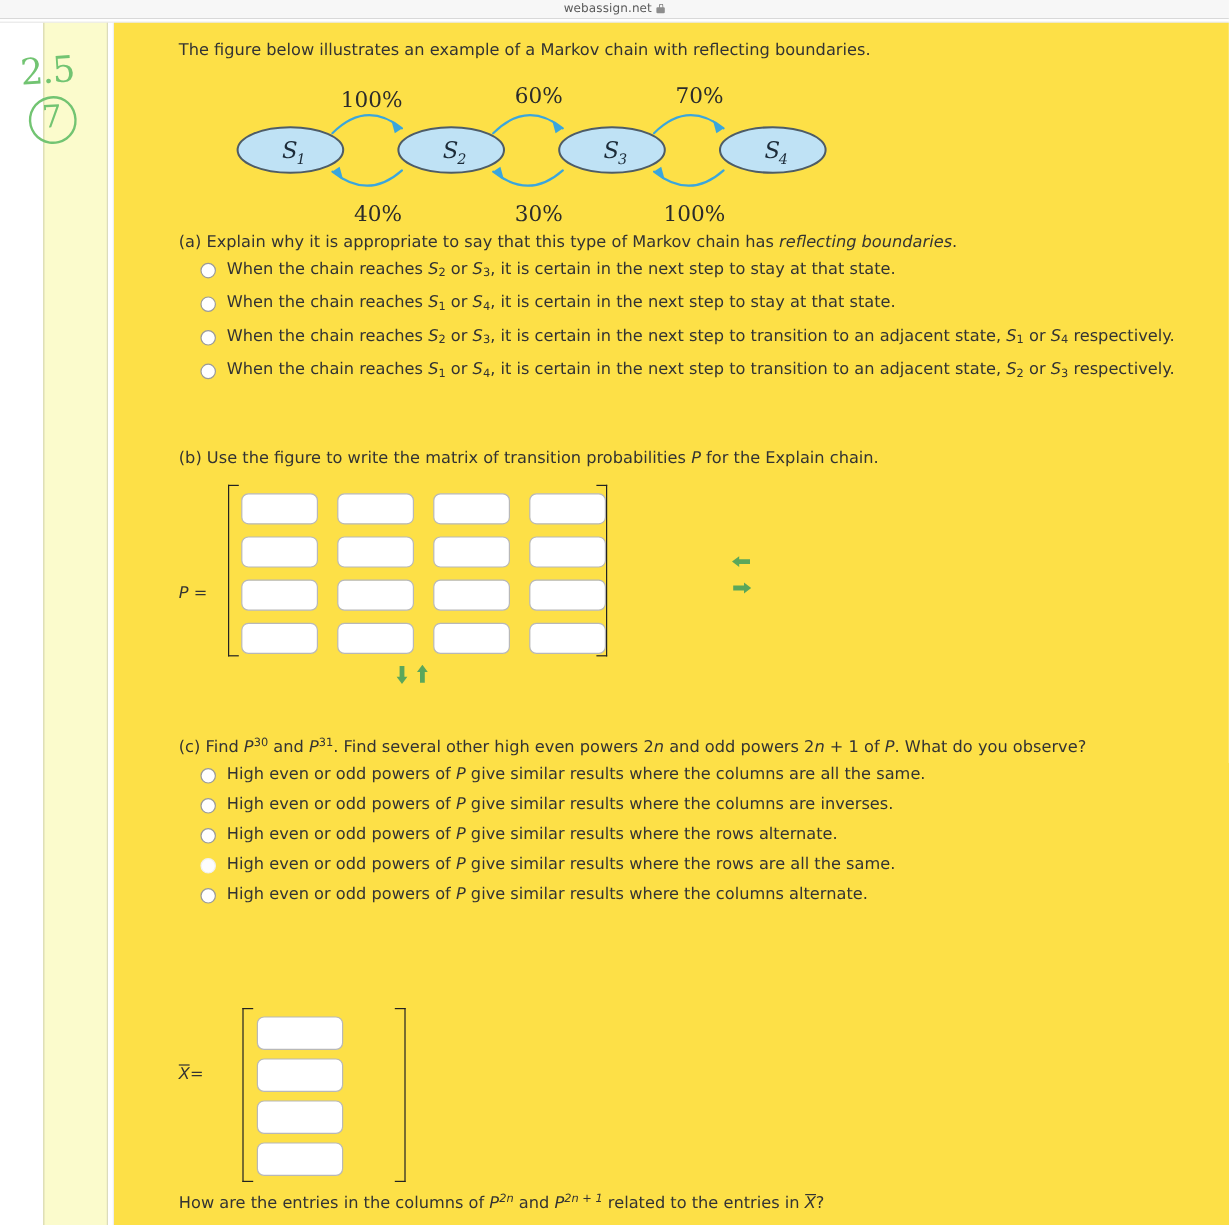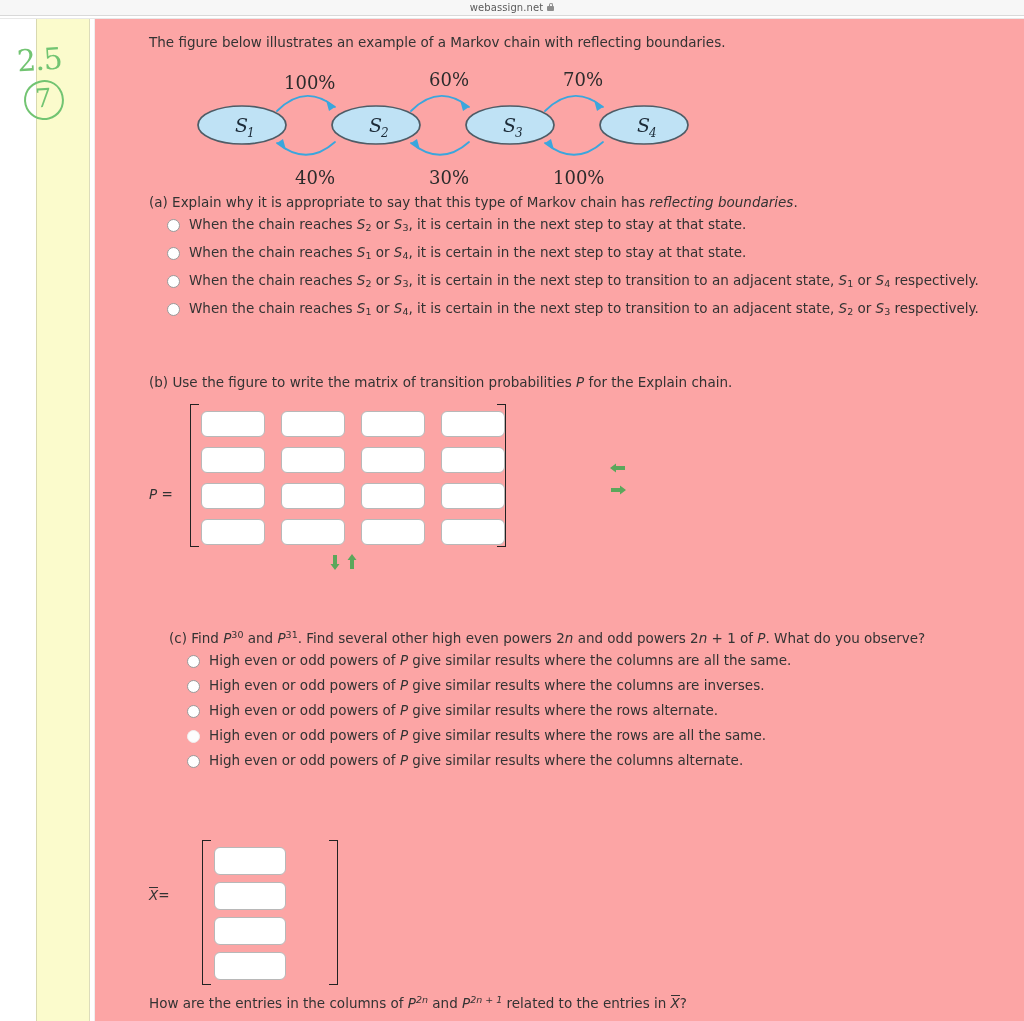--- a/index.html
+++ b/index.html
@@ -134,21 +134,21 @@
     font-family: "DejaVu Serif", "Liberation Serif", serif;
     transform: rotate(-3deg);
   }
 
   
   #content {
     position: absolute;
     left: 95px; top: 19px;
     width: 929px;
     height: 1002px;
-    background: #fca5a5;
+    background: #fde047;
   }
   .intro-line {
     position: absolute;
     left: 54px; top: 15px;
     font-size: 13.5px;
     color: #333;
   }
 
   
   #markov-figure {
@@ -401,21 +401,21 @@
         <polygon points="6,16 1.5,10 4,10 4,1 8,1 8,10 10.5,10" fill="#5ba75b"></polygon>
       </svg>
     </div>
     <div class="arrow-btn" style="left:197px; top:150px; width:12px; height:16px;">
       <svg width="12" height="16" viewBox="0 0 12 16">
         <polygon points="6,0 1.5,6 4,6 4,15 8,15 8,6 10.5,6" fill="#5ba75b"></polygon>
       </svg>
     </div>
   </div>
 
-  <div class="part" id="part-c" style="top:610px;margin-left:20px;">
+  <div class="part" id="part-c" style="top:595px;">
     <div class="part-head" id="part-c-head"><span>(c) Find </span><span style="font-style: italic;">P</span><sup>30</sup><span> and </span><span style="font-style: italic;">P</span><sup>31</sup><span>. Find several other high even powers 2</span><span style="font-style: italic;">n</span><span> and odd powers 2</span><span style="font-style: italic;">n</span><span> + 1 of </span><span style="font-style: italic;">P</span><span>. What do you observe?</span></div>
     <div class="choices" id="part-c-choices">
         <div class="choice">
           <span class="radio"></span>
           <span class="choice-label"><span>High even or odd powers of </span><span style="font-style: italic;">P</span><span> give similar results where the columns are all the same.</span></span>
         </div>
         <div class="choice">
           <span class="radio"></span>
           <span class="choice-label"><span>High even or odd powers of </span><span style="font-style: italic;">P</span><span> give similar results where the columns are inverses.</span></span>
         </div>

